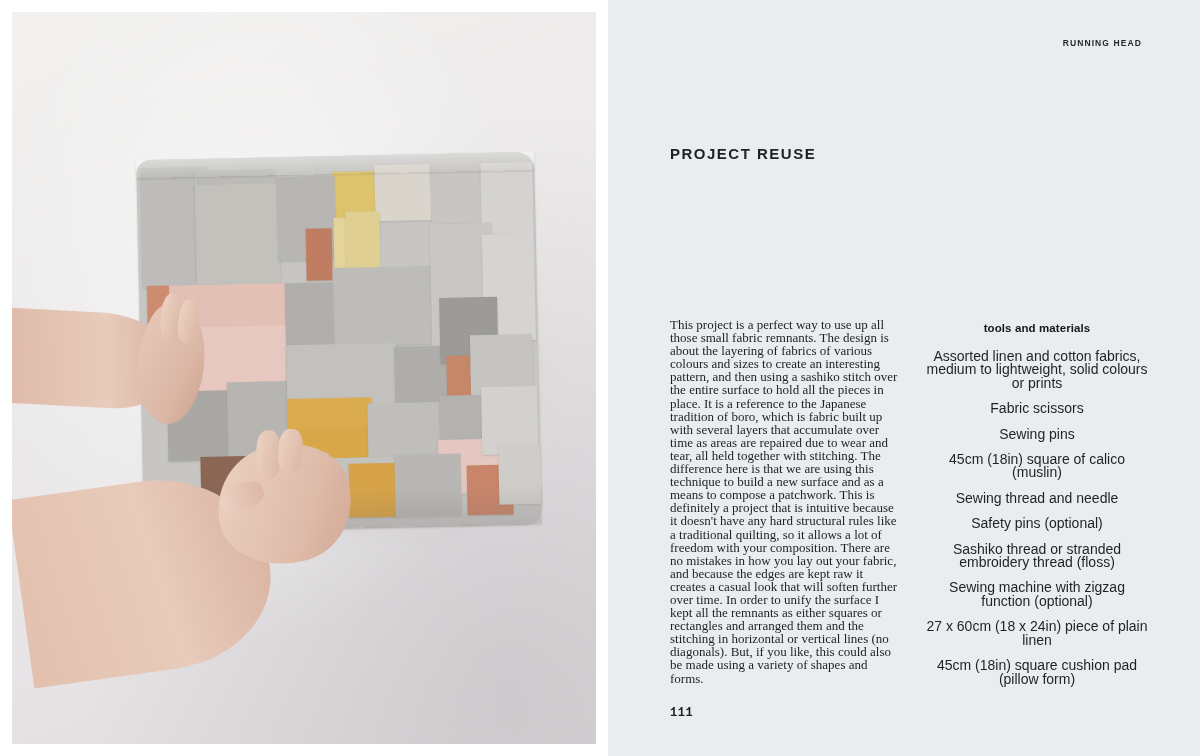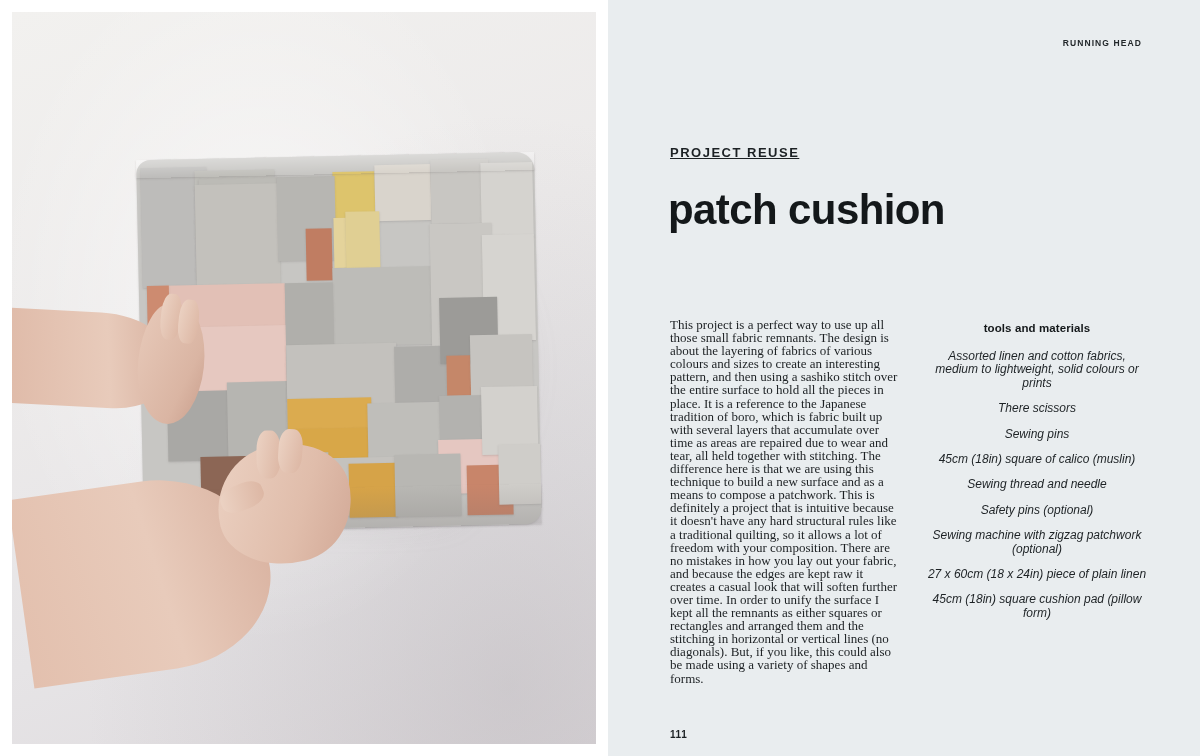--- a/index.html
+++ b/index.html
@@ -135,26 +135,25 @@
     font-size: 8.5px;
     letter-spacing: 1.1px;
     font-weight: 700;
     color: #23282b;
     text-transform: uppercase;
   }
   .kicker {
     position: absolute;
     left: 62px;
     top: 145px;
-    font-size: 13px;
+    font-size: 15px;
     letter-spacing: 1.5px;
     font-weight: 700;
     color: #1c2124;
     text-transform: uppercase;
-    text-decoration: underline;
   }
   .title {
     position: absolute;
     left: 60px;
     top: 158px;
     font-size: 42px;
     line-height: 48px;
     font-weight: 700;
     color: #14181a;
     letter-spacing: -0.6px;
@@ -178,34 +177,34 @@
     text-align: center;
   }
   .side-head {
     font-size: 11.5px;
     font-weight: 700;
     color: #14181a;
     margin-bottom: 16px;
     letter-spacing: 0.1px;
   }
   .side-item {
-    font-size: 12px;
+    font-size: 14px;
     line-height: 13.4px;
     color: #1d2225;
     margin-bottom: 12px;
-    font-style: italic;
   }
   .folio {
     position: absolute;
     left: 62px;
-    bottom: 16px;
-    font-size: 10px;
+    bottom: 36px;
+    font-size: 12px;
     font-weight: 700;
     color: #1b2023;
     letter-spacing: 0.6px;
+    font-family: Liberation Mono, monospace;
   }
 </style>
 </head>
 <body>
 
 <div class="spread">
 
   <div class="page-left">
     <div class="photo">
       <div class="photo-vignette"></div>
@@ -282,33 +281,33 @@
         <div class="finger" style="left:52px;top:-16px;width:24px;height:48px;transform:rotate(14deg);"></div>
         <div class="finger" style="left:74px;top:-12px;width:24px;height:44px;transform:rotate(18deg);"></div>
         <div class="finger" style="left:6px;top:30px;width:44px;height:26px;transform:rotate(-8deg);"></div>
       </div>
     </div>
   </div>
 
   <div class="page-right">
     <div class="running-head">RUNNING HEAD</div>
     <div class="kicker">PROJECT REUSE</div>
-    <h1 class="title">patch cushion</h1>
 
     <div class="body-col">This project is a perfect way to use up all those small fabric remnants. The design is about the layering of fabrics of various colours and sizes to create an interesting pattern, and then using a sashiko stitch over the entire surface to hold all the pieces in place. It is a reference to the Japanese tradition of boro, which is fabric built up with several layers that accumulate over time as areas are repaired due to wear and tear, all held together with stitching. The difference here is that we are using this technique to build a new surface and as a means to compose a patchwork. This is definitely a project that is intuitive because it doesn't have any hard structural rules like a traditional quilting, so it allows a lot of freedom with your composition. There are no mistakes in how you lay out your fabric, and because the edges are kept raw it creates a casual look that will soften further over time. In order to unify the surface I kept all the remnants as either squares or rectangles and arranged them and the stitching in horizontal or vertical lines (no diagonals). But, if you like, this could also be made using a variety of shapes and forms.</div>
 
     <div class="side-col">
       <div class="side-head">tools and materials</div>
       <div class="side-item">Assorted linen and cotton fabrics, medium to lightweight, solid colours or prints</div>
-      <div class="side-item">There scissors</div>
+      <div class="side-item">Fabric scissors</div>
       <div class="side-item">Sewing pins</div>
       <div class="side-item">45cm (18in) square of calico (muslin)</div>
       <div class="side-item">Sewing thread and needle</div>
       <div class="side-item">Safety pins (optional)</div>
-      <div class="side-item">Sewing machine with zigzag patchwork (optional)</div>
+      <div class="side-item">Sashiko thread or stranded embroidery thread (floss)</div>
+      <div class="side-item">Sewing machine with zigzag function (optional)</div>
       <div class="side-item">27 x 60cm (18 x 24in) piece of plain linen</div>
       <div class="side-item">45cm (18in) square cushion pad (pillow form)</div>
     </div>
 
     <div class="folio">111</div>
   </div>
 
 </div>
 
 </body></html>

